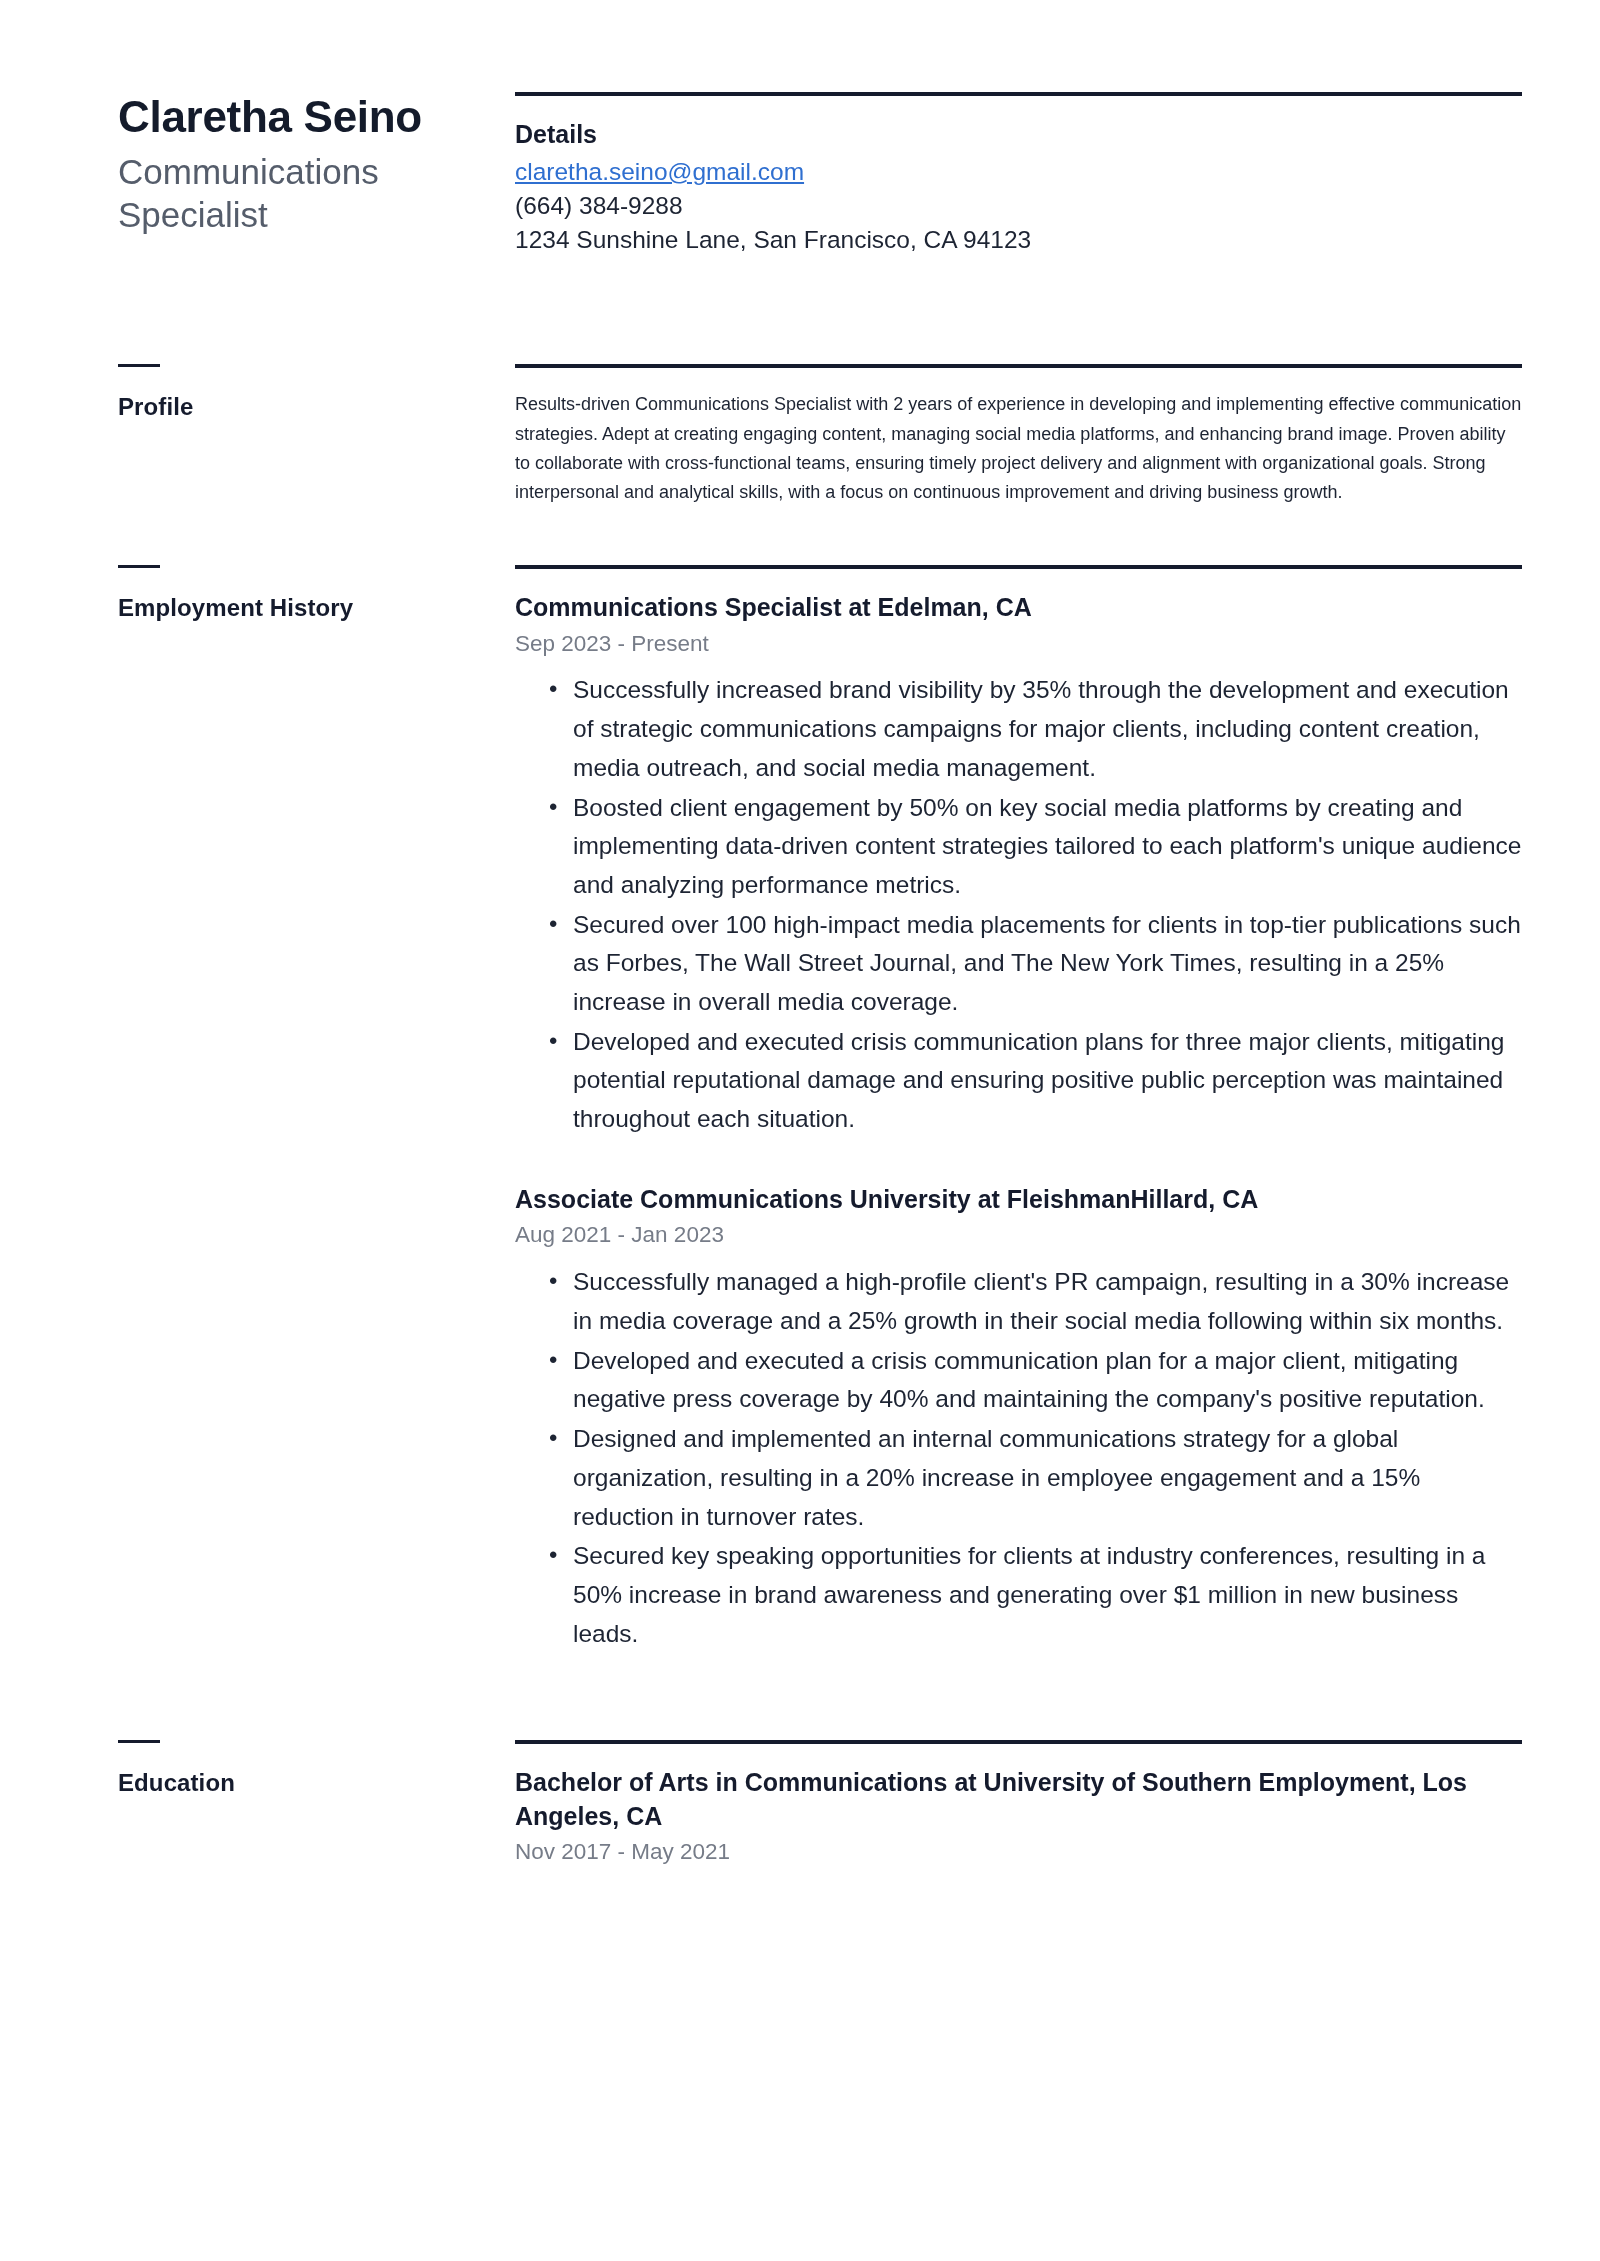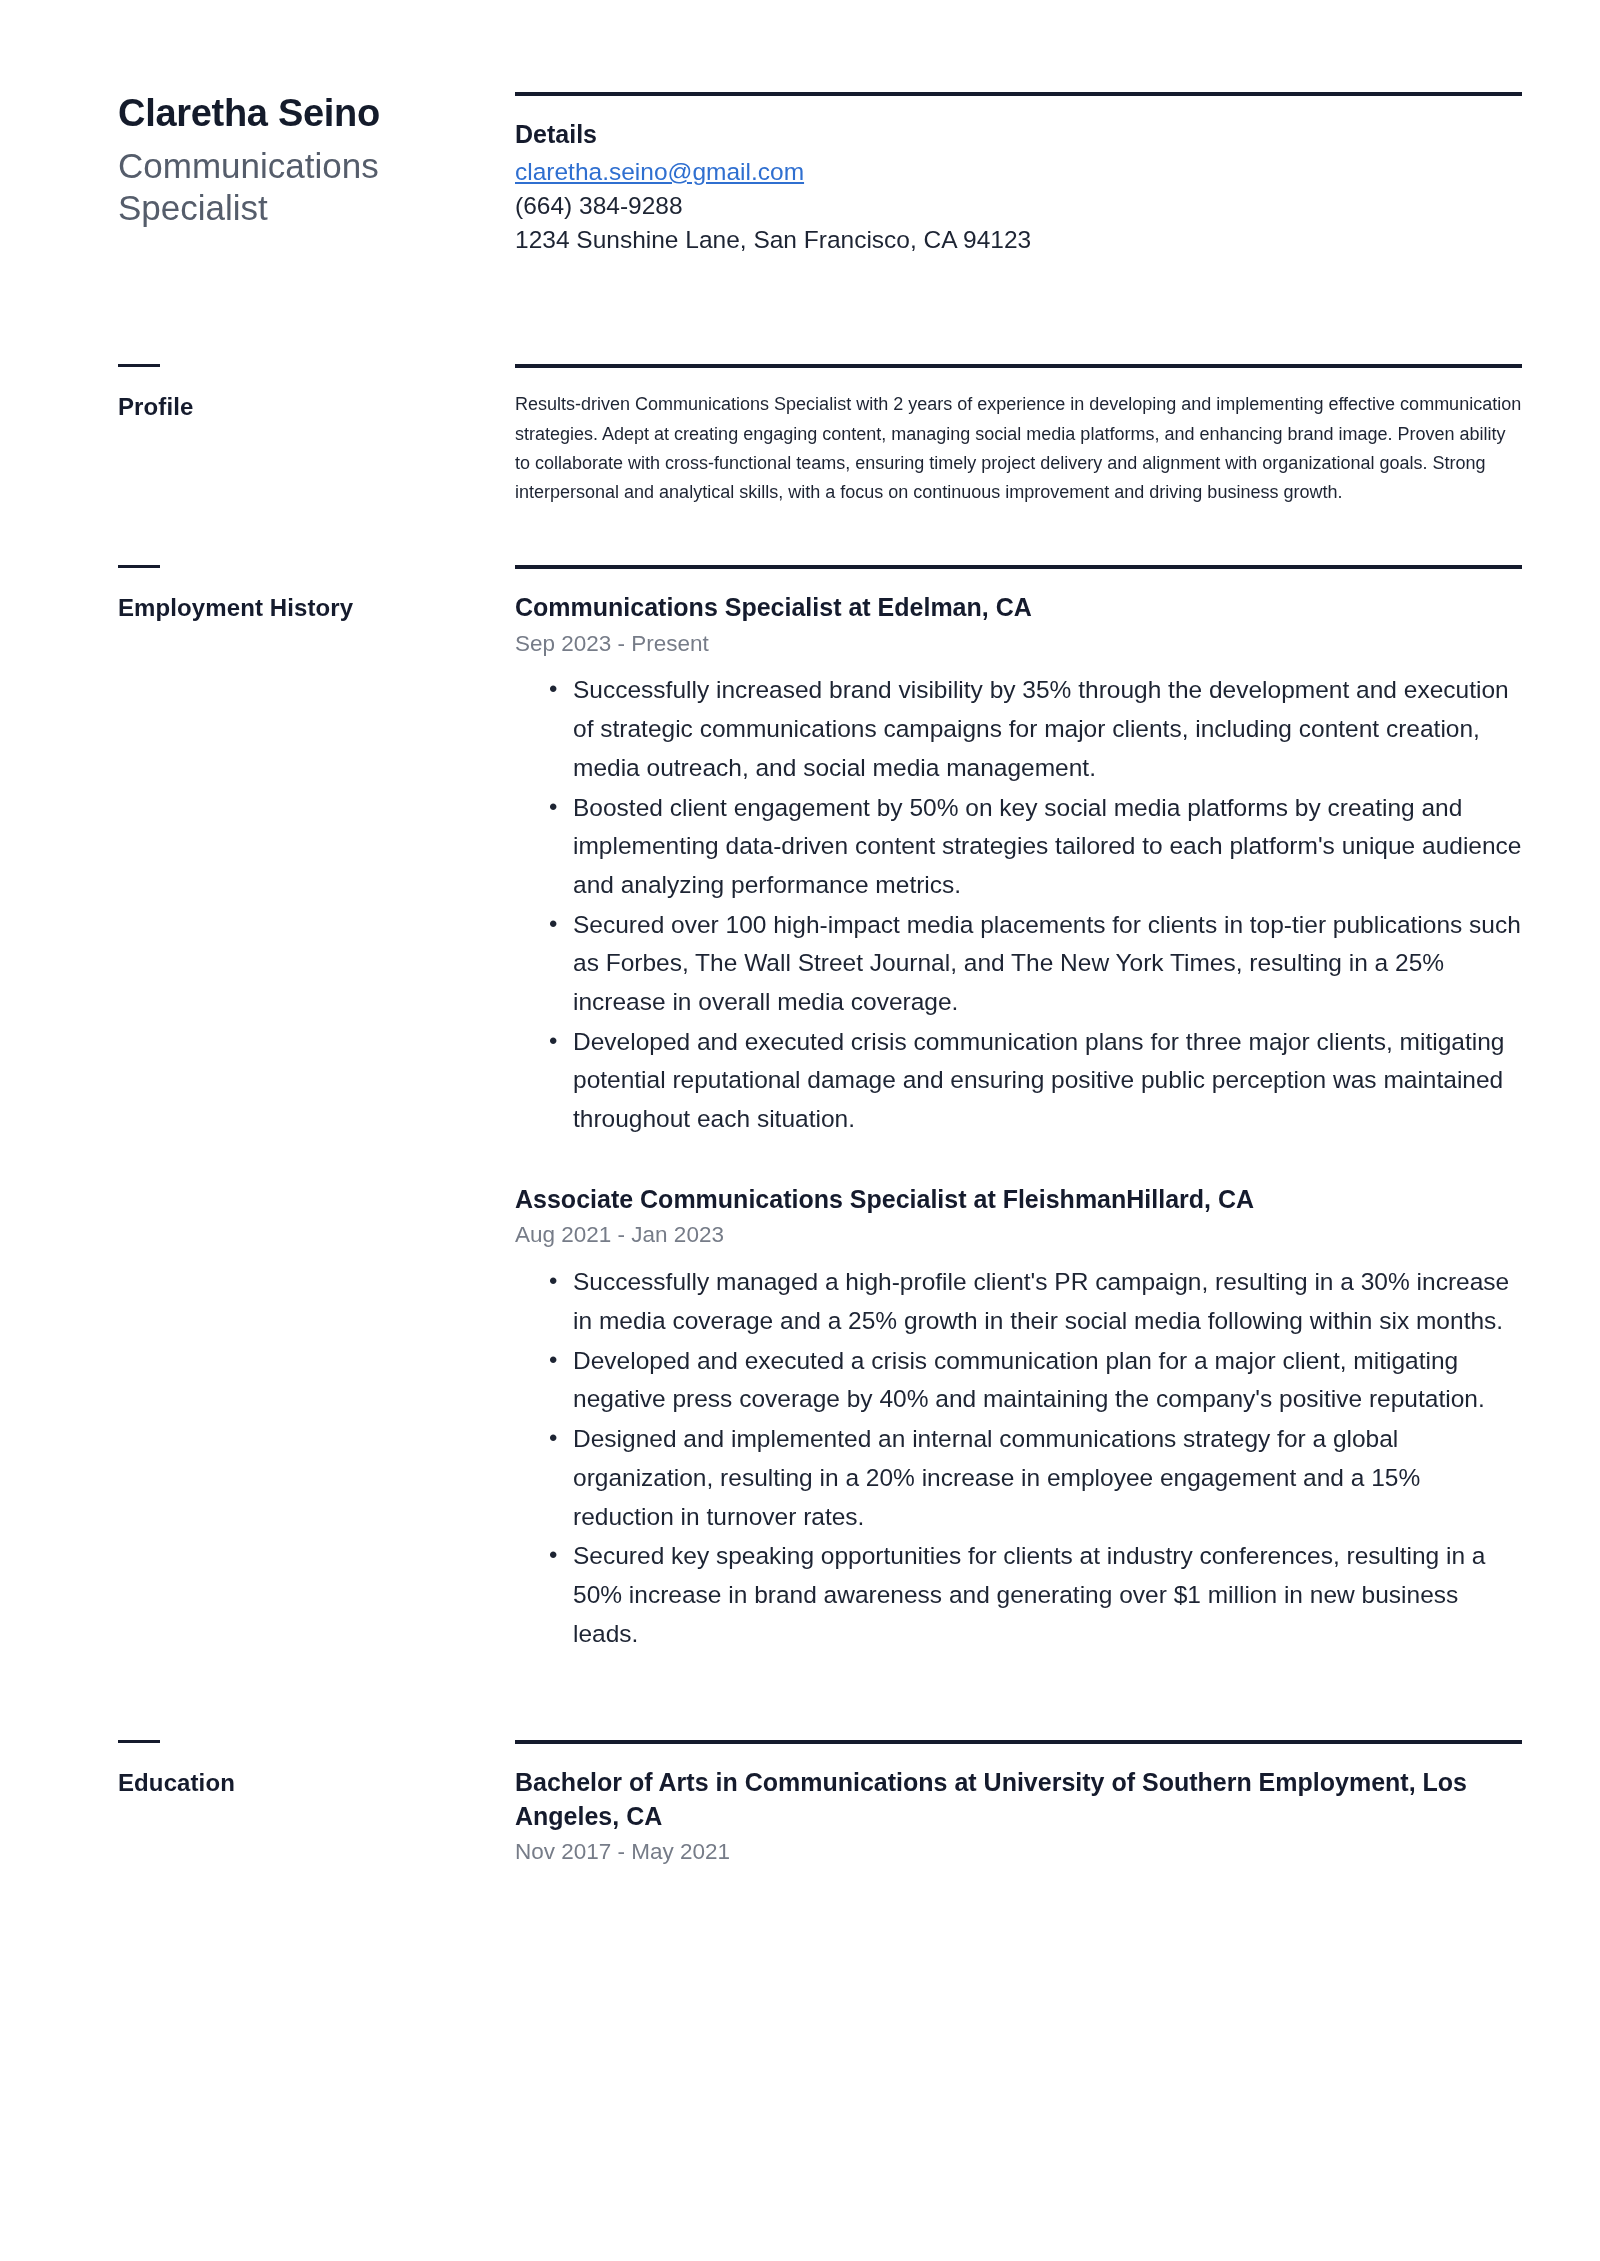--- a/index.html
+++ b/index.html
@@ -35,21 +35,21 @@
     padding-left: 118px;
     padding-right: 20px;
   }
 
   .col-right {
     flex: 1 1 auto;
     padding-right: 78px;
   }
 
   .name {
-    font-size: 38px;
+    font-size: 44px;
     line-height: 1.12;
     font-weight: 700;
     letter-spacing: -0.3px;
     color: #141b2b;
     padding-top: 92px;
     word-break: break-word;
   }
 
   .job-title {
     font-size: 35px;
@@ -225,21 +225,21 @@
         <div class="entry-date">Sep 2023 - Present</div>
         <ul class="bullets">
           <li>Successfully increased brand visibility by 35% through the development and execution of strategic communications campaigns for major clients, including content creation, media outreach, and social media management.</li>
           <li>Boosted client engagement by 50% on key social media platforms by creating and implementing data-driven content strategies tailored to each platform's unique audience and analyzing performance metrics.</li>
           <li>Secured over 100 high-impact media placements for clients in top-tier publications such as Forbes, The Wall Street Journal, and The New York Times, resulting in a 25% increase in overall media coverage.</li>
           <li>Developed and executed crisis communication plans for three major clients, mitigating potential reputational damage and ensuring positive public perception was maintained throughout each situation.</li>
         </ul>
       </div>
 
       <div class="entry">
-        <div class="entry-title">Associate Communications Specialist at FleishmanHillard, CA</div>
+        <div class="entry-title">Associate Communications University at FleishmanHillard, CA</div>
         <div class="entry-date">Aug 2021 - Jan 2023</div>
         <ul class="bullets">
           <li>Successfully managed a high-profile client's PR campaign, resulting in a 30% increase in media coverage and a 25% growth in their social media following within six months.</li>
           <li>Developed and executed a crisis communication plan for a major client, mitigating negative press coverage by 40% and maintaining the company's positive reputation.</li>
           <li>Designed and implemented an internal communications strategy for a global organization, resulting in a 20% increase in employee engagement and a 15% reduction in turnover rates.</li>
           <li>Secured key speaking opportunities for clients at industry conferences, resulting in a 50% increase in brand awareness and generating over $1 million in new business leads.</li>
         </ul>
       </div>
     </div>
   </div>

